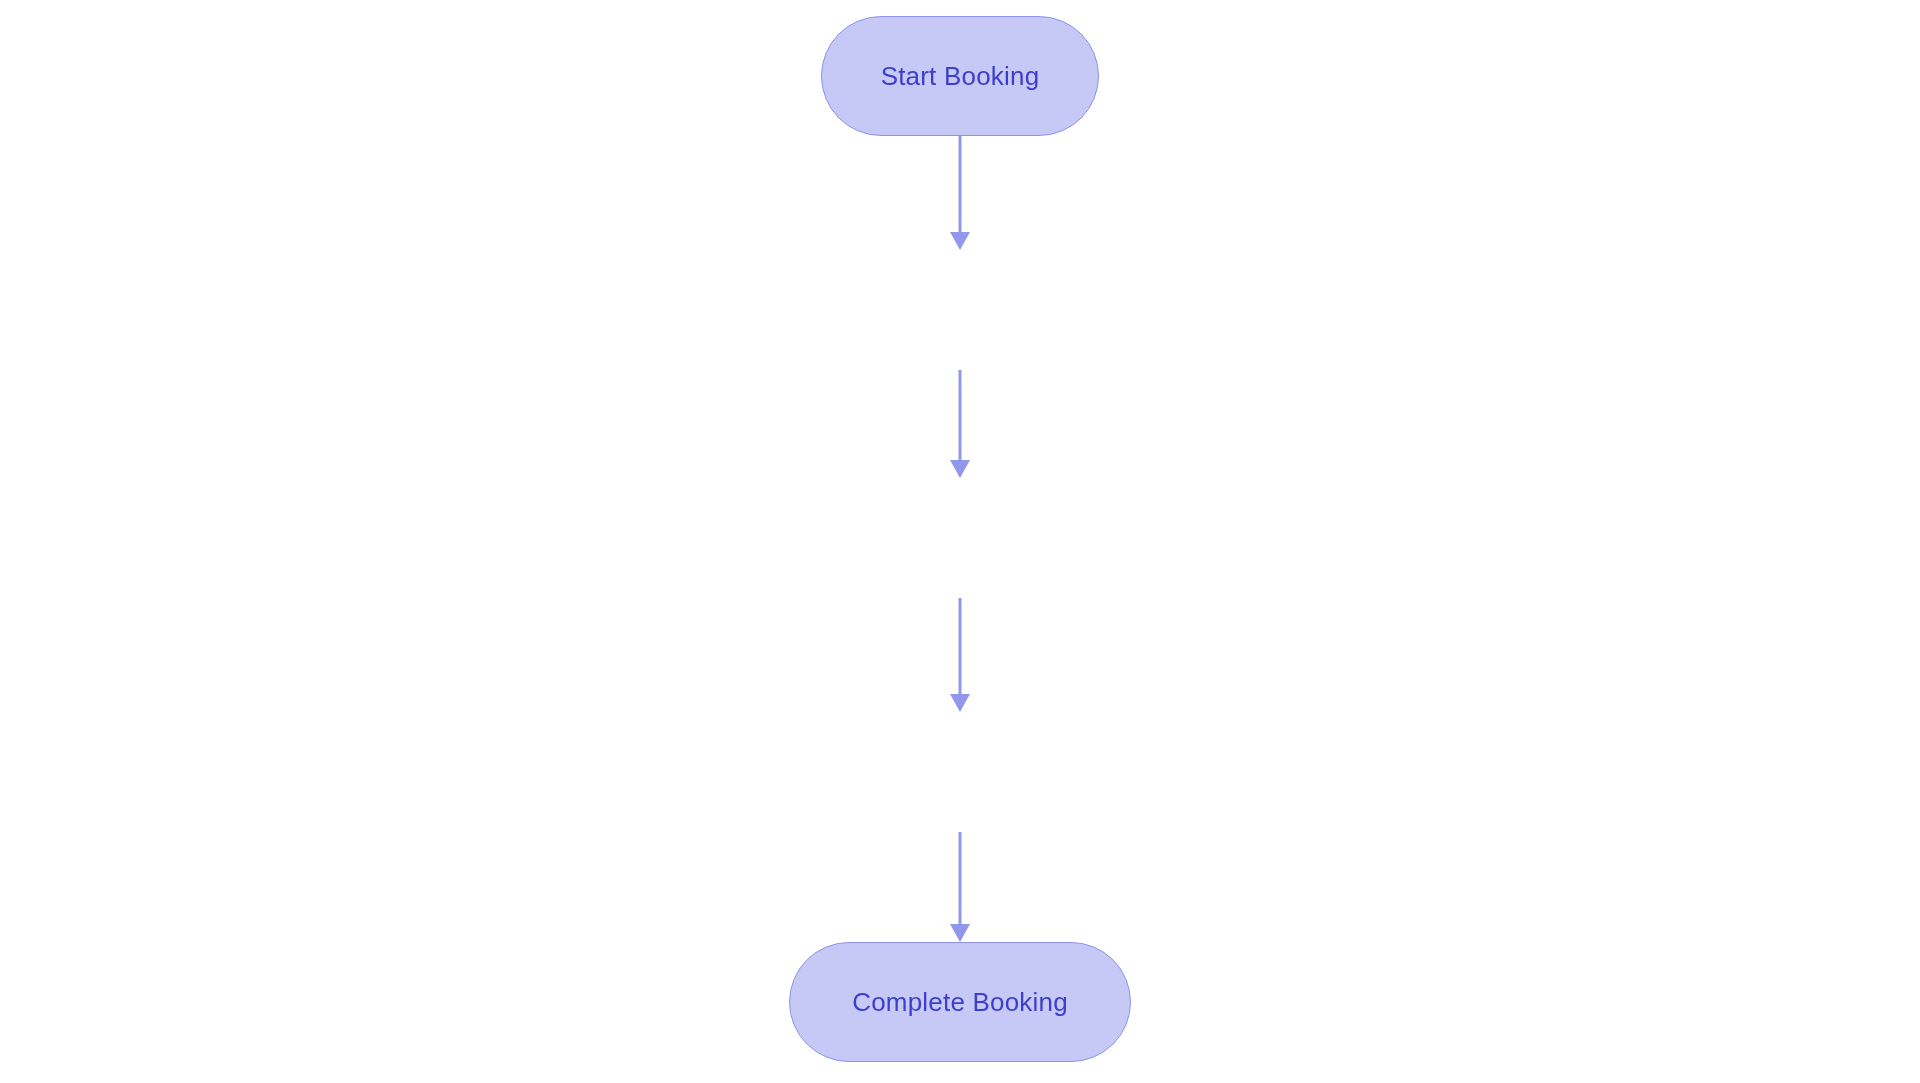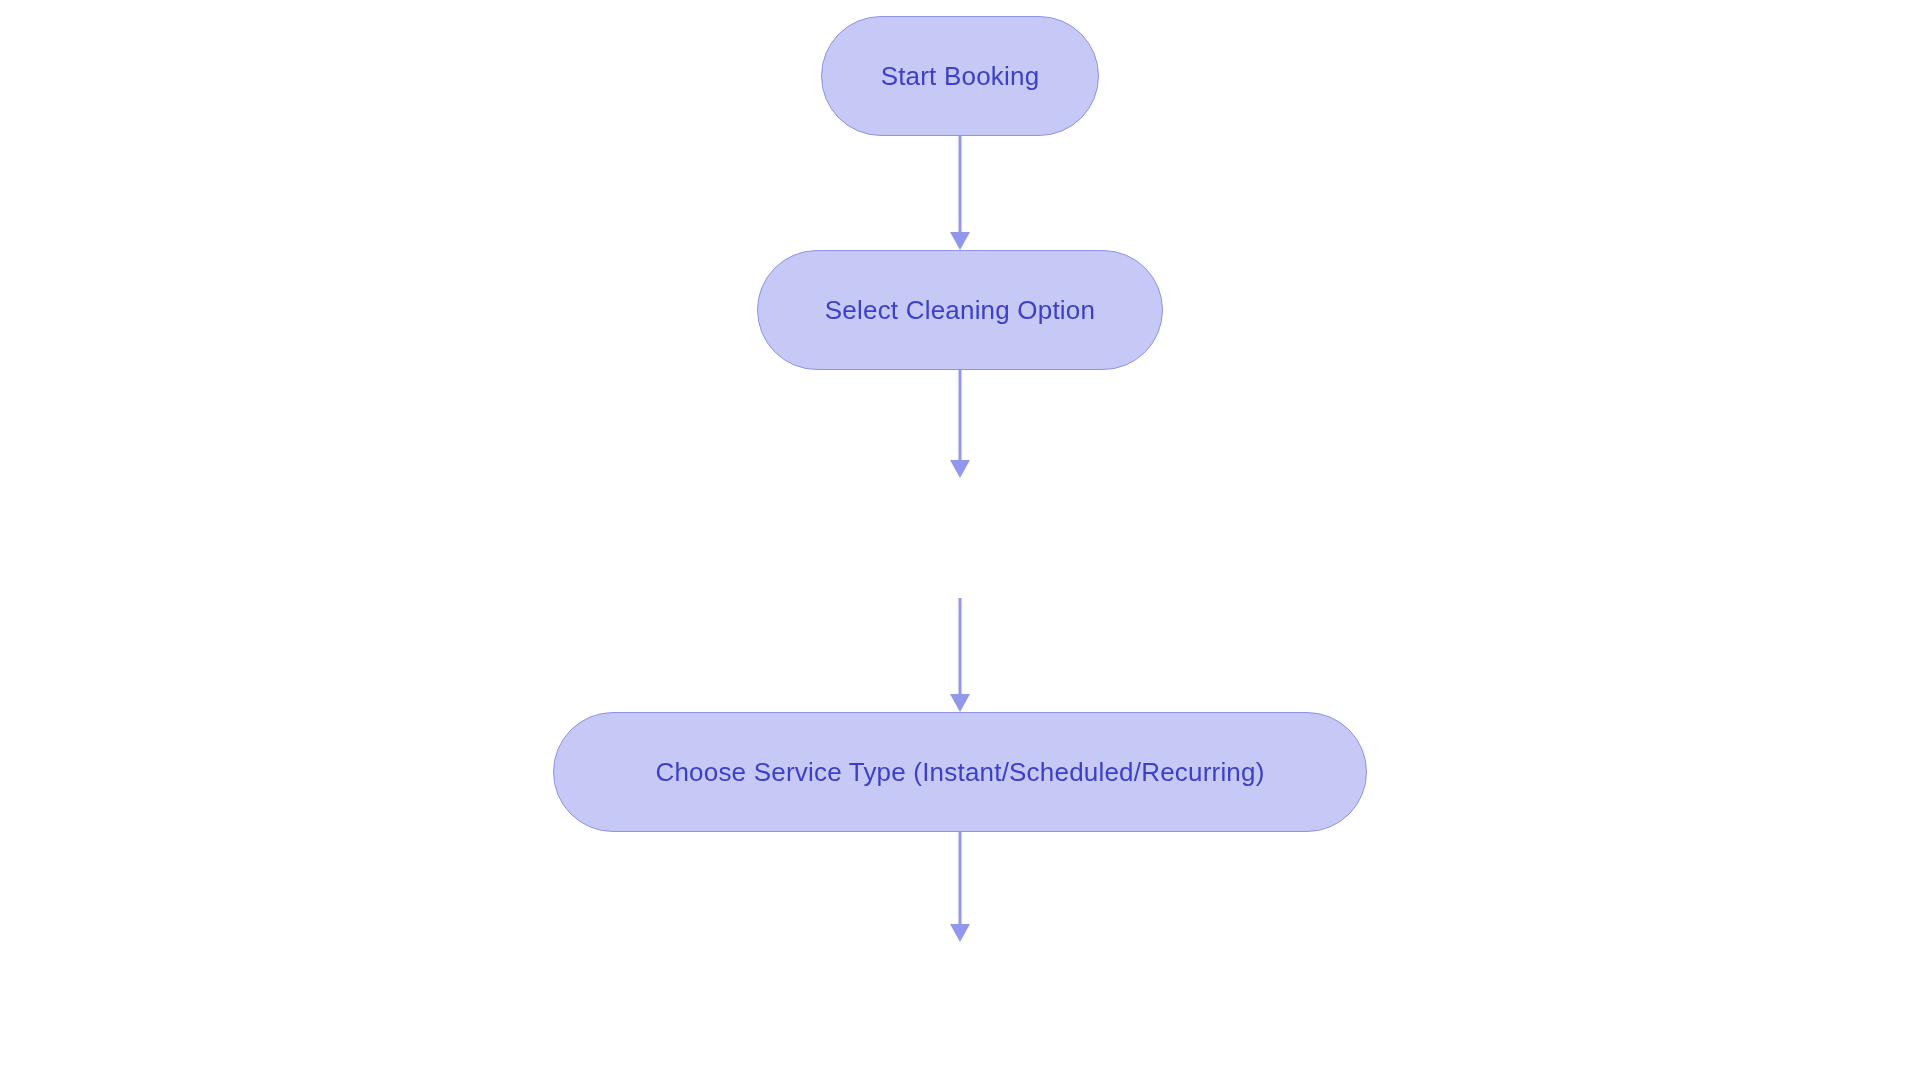--- a/index.html
+++ b/index.html
@@ -80,38 +80,35 @@
 
   <div class="flow-node node-1">
     <span>Start Booking</span>
   </div>
 
   <div class="flow-arrow arrow-1">
     <div class="arrow-line"></div>
     <div class="arrow-head"></div>
   </div>
 
-  <div class="flow-node node-2">
-    <span>Select Cleaning Option</span>
-  </div>
 
   <div class="flow-arrow arrow-2">
     <div class="arrow-line"></div>
     <div class="arrow-head"></div>
   </div>
 
 
   <div class="flow-arrow arrow-3">
     <div class="arrow-line"></div>
     <div class="arrow-head"></div>
   </div>
 
-  <div class="flow-node node-4">
-    <span>Choose Service Type (Instant/Scheduled/Recurring)</span>
-  </div>
 
   <div class="flow-arrow arrow-4">
     <div class="arrow-line"></div>
     <div class="arrow-head"></div>
   </div>
 
+  <div class="flow-node node-5">
+    <span>Complete Booking</span>
+  </div>
 
 </div>
 
 </body></html>

